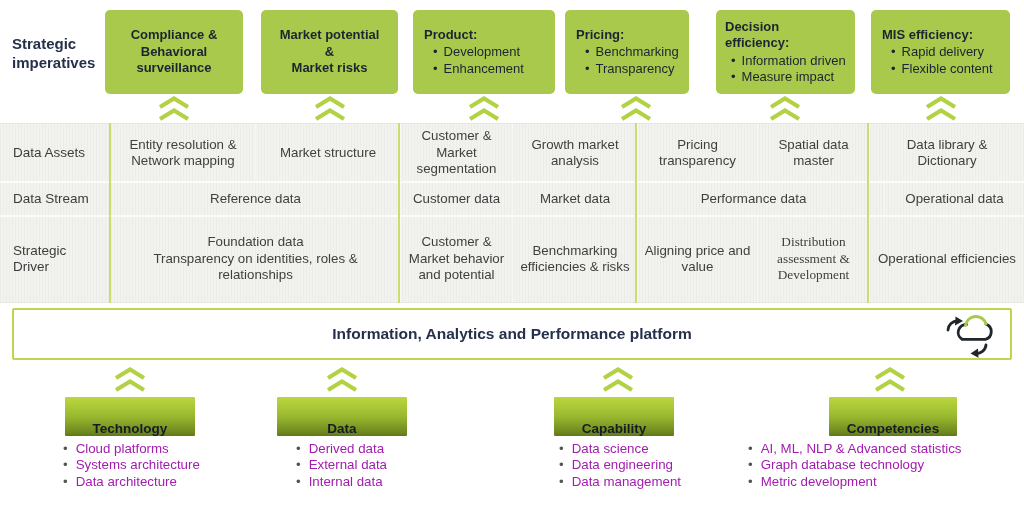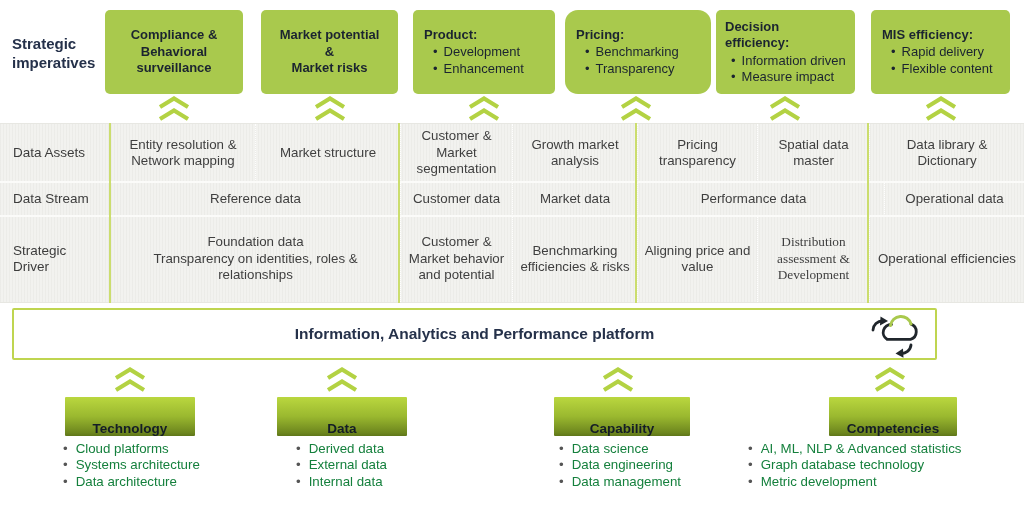--- a/index.html
+++ b/index.html
@@ -39,34 +39,34 @@
   .cell{
     display:flex;align-items:center;justify-content:center;text-align:center;
     padding:4px 6px;box-sizing:border-box;color:#3f3f3f;white-space:pre-line;
     border-left:1px dotted rgba(255,255,255,0.9);
   }
   .cell.rowlabel{justify-content:flex-start;text-align:left;padding-left:13px;border-left:none;color:#3c3c3c;font-size:13.5px;}
   .hline{position:absolute;left:0;width:1024px;height:2px;background:#fbfbf9;}
   .vline{position:absolute;top:123px;height:180px;width:2px;background:#cbdd6e;}
   
   .platform{
-    position:absolute;left:12px;top:308px;width:925px;height:52px;box-sizing:border-box;
+    position:absolute;left:12px;top:308px;width:1000px;height:52px;box-sizing:border-box;
     background:#ffffff;border:2px solid #bfd550;border-radius:2px;
     display:flex;align-items:center;justify-content:center;
   }
   .platform-title{font-size:15.5px;font-weight:700;color:#25314a;}
   .cloud-icon{position:absolute;right:8px;top:3px;}
   
   .fbox{
     position:absolute;top:397px;height:39px;
     background:linear-gradient(180deg,#bad73f 0%,#9ab82f 50%,#6d861e 92%,#5f7619 100%);
     display:flex;align-items:flex-end;justify-content:center;border-radius:1px;
   }
   .fbox .fbox-title{font-size:13.5px;font-weight:700;color:#141d26;}
-  .flist{position:absolute;top:441px;list-style:none;margin:0;padding:0;font-size:13.3px;line-height:16.3px;color:#15803d;}
+  .flist{position:absolute;top:441px;list-style:none;margin:0;padding:0;font-size:13.3px;line-height:16.3px;color:#a21caf;}
   .flist li::before{content:"•";margin-right:8px;color:#555;}
 </style>
 </head>
 <body>
 
 <div class="page">
 
   <div class="si-label">Strategic imperatives</div>
 
   <div class="imp-box center" style="left:105px;width:138px;">
@@ -81,21 +81,21 @@
   </div>
   <div class="imp-box" style="left:413px;width:142px;">
     <div class="imp-inner">
       <div class="imp-title">Product:</div>
       <ul class="imp-bullets">
         <li>Development</li>
         <li>Enhancement</li>
       </ul>
     </div>
   </div>
-  <div class="imp-box" style="left:565px;width:146px;border-radius:13px;">
+  <div class="imp-box" style="left:565px;width:124px;">
     <div class="imp-inner">
       <div class="imp-title">Pricing:</div>
       <ul class="imp-bullets">
         <li>Benchmarking</li>
         <li>Transparency</li>
       </ul>
     </div>
   </div>
   <div class="imp-box" style="left:716px;width:139px;">
     <div class="imp-inner" style="padding-left:9px;">
@@ -208,21 +208,21 @@
       <path d="M5 12 L19 3.5 L33 12" fill="none" stroke="#b3d243" stroke-width="4.2"></path>
       <path d="M5 24 L19 15.5 L33 24" fill="none" stroke="#b3d243" stroke-width="4.2"></path>
     </svg>
 
   <div class="fbox" style="left:65px;width:130px;">
     <div class="fbox-title">Technology</div>
   </div>
   <div class="fbox" style="left:277px;width:130px;">
     <div class="fbox-title">Data</div>
   </div>
-  <div class="fbox" style="left:554px;width:136px;">
+  <div class="fbox" style="left:554px;width:120px;">
     <div class="fbox-title">Capability</div>
   </div>
   <div class="fbox" style="left:829px;width:128px;">
     <div class="fbox-title">Competencies</div>
   </div>
 
   <ul class="flist" style="left:63px;">
     <li>Cloud platforms</li>
     <li>Systems architecture</li>
     <li>Data architecture</li>

